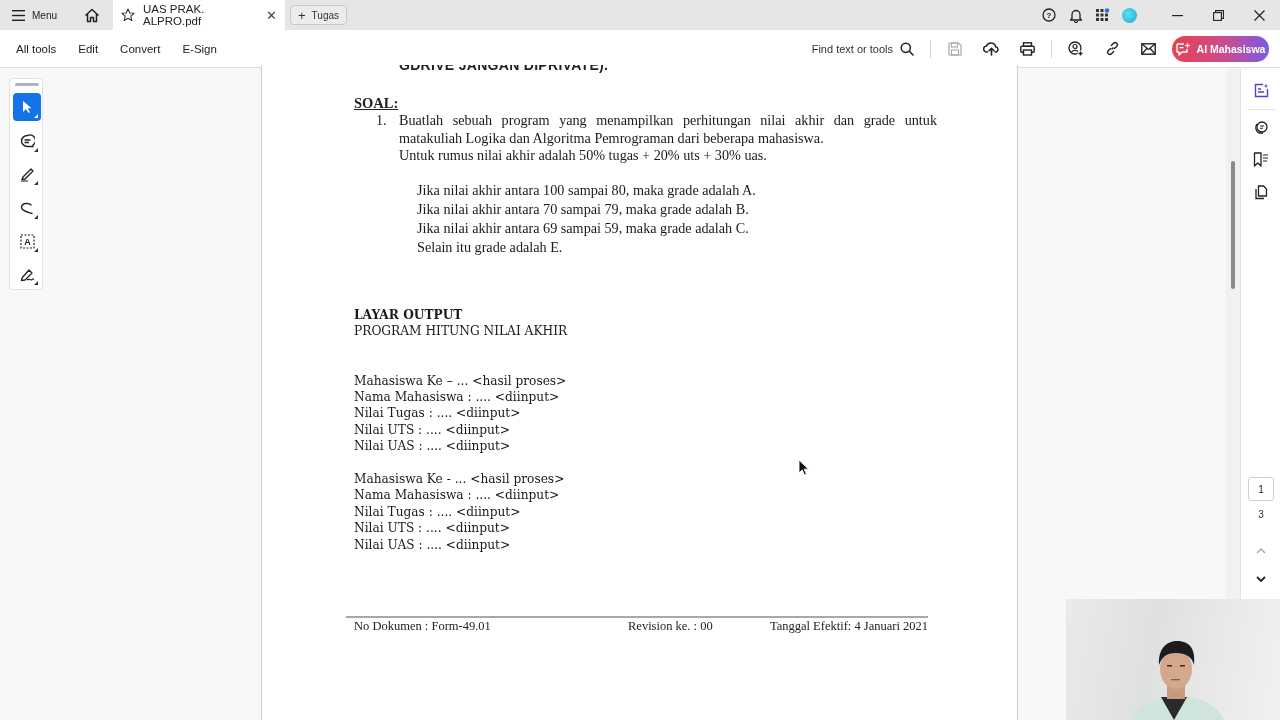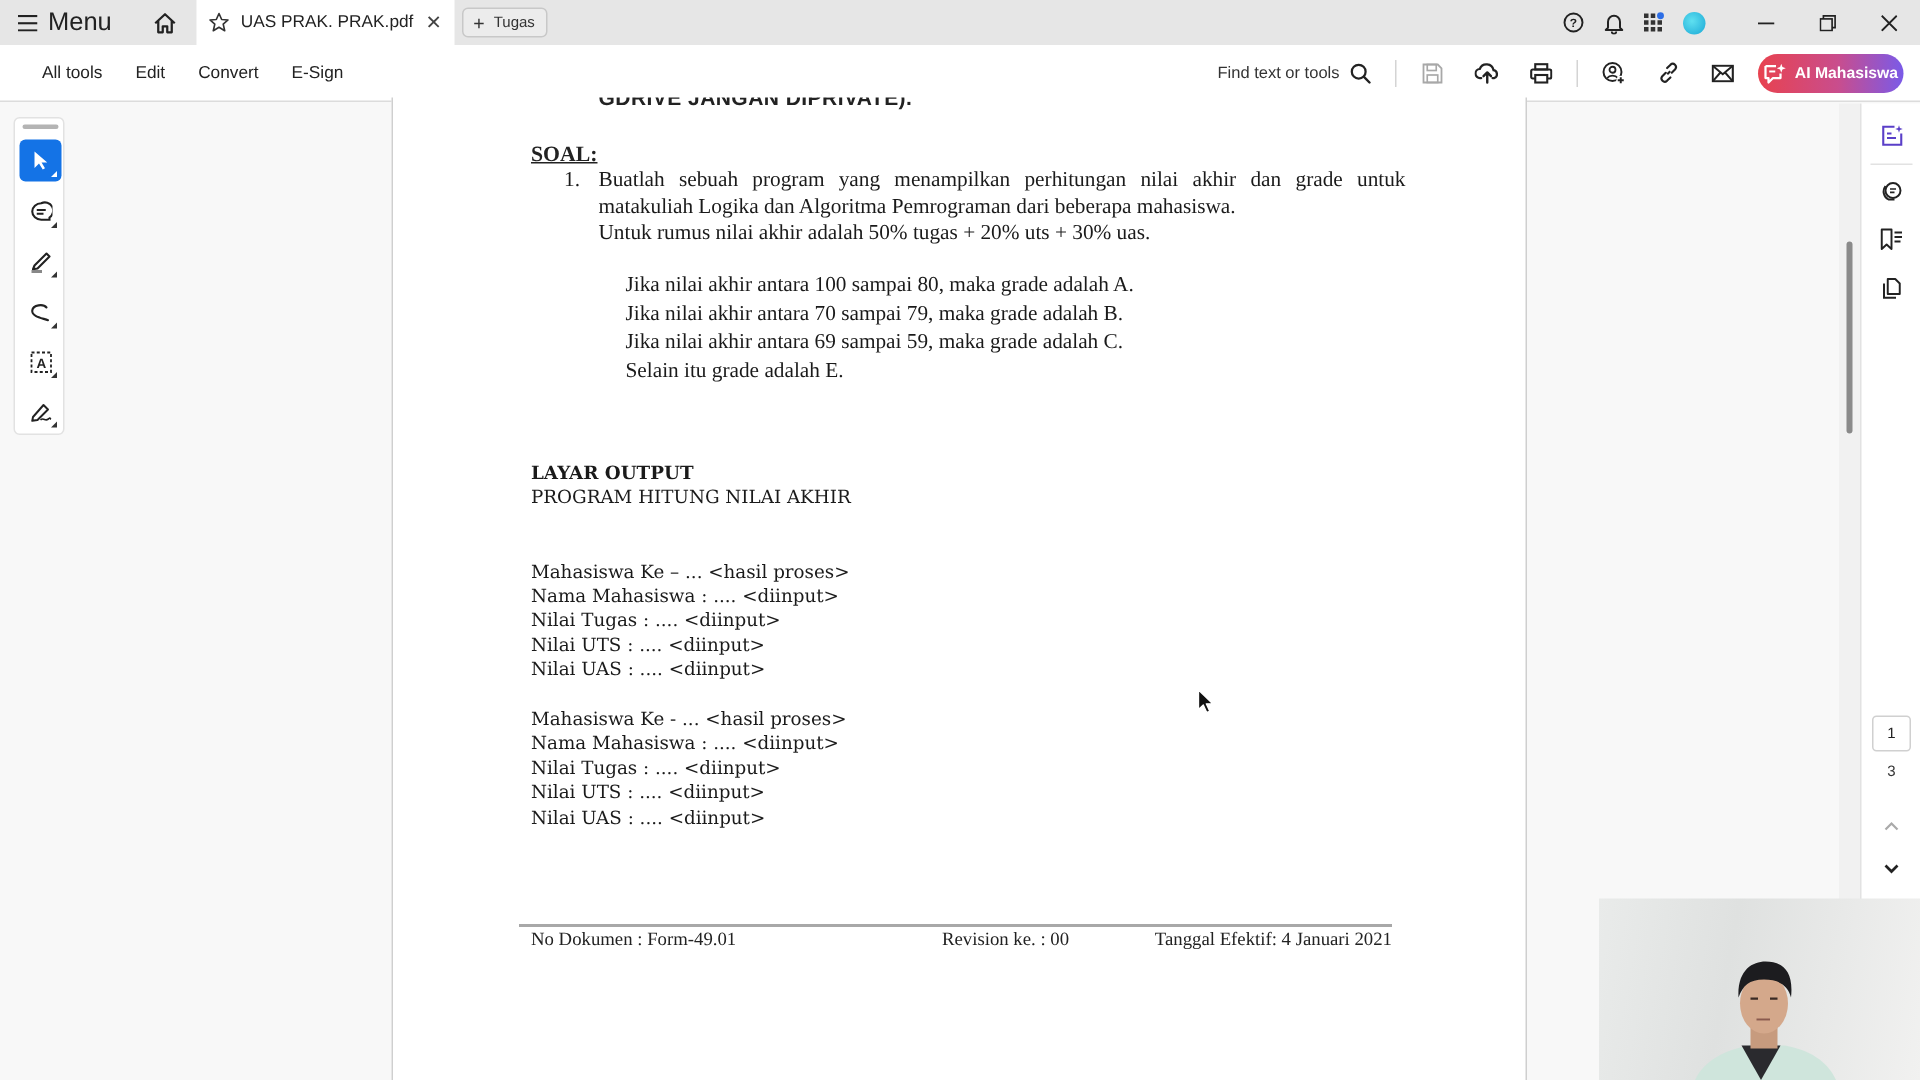--- a/index.html
+++ b/index.html
@@ -1,34 +1,34 @@
 <!DOCTYPE html>
 <html><head>
 <meta charset="utf-8">
 <style>
   * { box-sizing: border-box; margin: 0; padding: 0; }
   html, body { width: 1280px; height: 720px; overflow: hidden; background: #f8f8f8; font-family: "Liberation Sans", "DejaVu Sans", sans-serif; color: #222; }
 
   
   .titlebar { position: absolute; top: 0; left: 0; width: 1280px; height: 30px; background: #e6e6e6; display: flex; align-items: center; }
-  .menu-btn { display: flex; align-items: center; gap: 7px; padding: 0 12px; height: 30px; font-size: 17px; color: #222; cursor: pointer; }
+  .menu-btn { display: flex; align-items: center; gap: 7px; padding: 0 12px; height: 30px; font-size: 10px; color: #222; cursor: pointer; }
   .home-btn { width: 34px; height: 30px; display: flex; align-items: center; justify-content: center; margin-left: 6px; cursor: pointer; }
   .tab { position: relative; height: 30px; width: 172px; background: #fff; display: flex; align-items: center; padding: 0 8px; gap: 8px; font-size: 11.5px; color: #222; cursor: pointer; margin-left: 4px; }
   .tab .tab-title { flex: 1; }
   .tab .tab-close { font-size: 13px; color: #444; cursor: pointer; }
   .create-btn { margin-left: 5px; height: 20px; border: 1px solid #c8c8c8; border-radius: 4px; background: #ececec; display: flex; align-items: center; gap: 6px; padding: 0 7px; font-size: 10px; color: #333; cursor: pointer; }
   .tb-right { margin-left: auto; display: flex; align-items: center; height: 30px; }
   .tb-icon { width: 27px; height: 30px; display: flex; align-items: center; justify-content: center; cursor: pointer; }
   .avatar-dot { width: 15px; height: 15px; border-radius: 50%; background: radial-gradient(circle at 40% 40%, #5fe0f0, #1aa8d6); }
   .win-btn { width: 41px; height: 30px; display: flex; align-items: center; justify-content: center; cursor: pointer; color: #222; font-size: 14px; }
 
   
   .toolbar { position: absolute; top: 30px; left: 0; width: 1280px; height: 38px; background: #fff; border-bottom: 1px solid #dcdcdc; display: flex; align-items: center; }
   .tool-menu { font-size: 11.5px; color: #222; padding: 0 11px; cursor: pointer; }
-  .tool-menu:first-child { padding-left: 28px; }
+  .tool-menu:first-child { padding-left: 16px; }
   .tb2-right { margin-left: auto; display: flex; align-items: center; height: 38px; }
   .find { display: flex; align-items: center; gap: 7px; font-size: 11px; color: #333; padding: 0 10px; cursor: pointer; }
   .vsep { width: 1px; height: 18px; background: #d4d4d4; margin: 0 6px; }
   .tb2-icon { width: 36px; height: 38px; display: flex; align-items: center; justify-content: center; cursor: pointer; }
   .ai-btn { margin: 0 11px 0 6px; height: 26px; width: 97px; border-radius: 13px; background: linear-gradient(90deg, #e8424f 0%, #c94d8d 55%, #7a5ae8 100%); color: #fff; font-size: 10.5px; font-weight: bold; display: flex; align-items: center; justify-content: center; gap: 6px; cursor: pointer; }
 
   
   .left-rail { position: absolute; top: 78px; left: 9px; width: 34px; height: 212px; background: #fff; border: 1px solid #e2e2e2; border-radius: 4px; }
   .rail-grip { position: absolute; top: 4px; left: 5px; width: 24px; height: 3px; background: #b4b4b4; border-radius: 2px; }
   .rail-btn { position: absolute; left: 3px; width: 28px; height: 28px; border-radius: 4px; display: flex; align-items: center; justify-content: center; cursor: pointer; }
@@ -85,21 +85,21 @@
   </div>
   <div class="home-btn">
     <svg width="16" height="15" viewBox="0 0 16 15">
         <path d="M1.5 7.5 L8 1.5 L14.5 7.5 M3.5 6 V13.5 H6.5 V9.5 H9.5 V13.5 H12.5 V6" fill="none" stroke="#222" stroke-width="1.5" stroke-linejoin="round"></path>
       </svg>
   </div>
   <div class="tab">
     <svg width="14" height="14" viewBox="0 0 14 14">
         <path d="M7 1 L8.8 5 L13 5.3 L9.8 8.1 L10.8 12.5 L7 10.2 L3.2 12.5 L4.2 8.1 L1 5.3 L5.2 5 Z" fill="none" stroke="#333" stroke-width="1.1" stroke-linejoin="round"></path>
       </svg>
-    <span class="tab-title">UAS PRAK. PRAK.pdf</span>
+    <span class="tab-title">UAS PRAK. ALPRO.pdf</span>
     <span class="tab-close">✕</span>
   </div>
   <div class="create-btn">
     <span style="font-size:13px;line-height:1;">+</span>
     <span>Tugas</span>
   </div>
   <div class="tb-right">
     <div class="tb-icon">
       <svg width="14" height="14" viewBox="0 0 14 14">
           <circle cx="7" cy="7" r="6" fill="none" stroke="#222" stroke-width="1.3"></circle>

